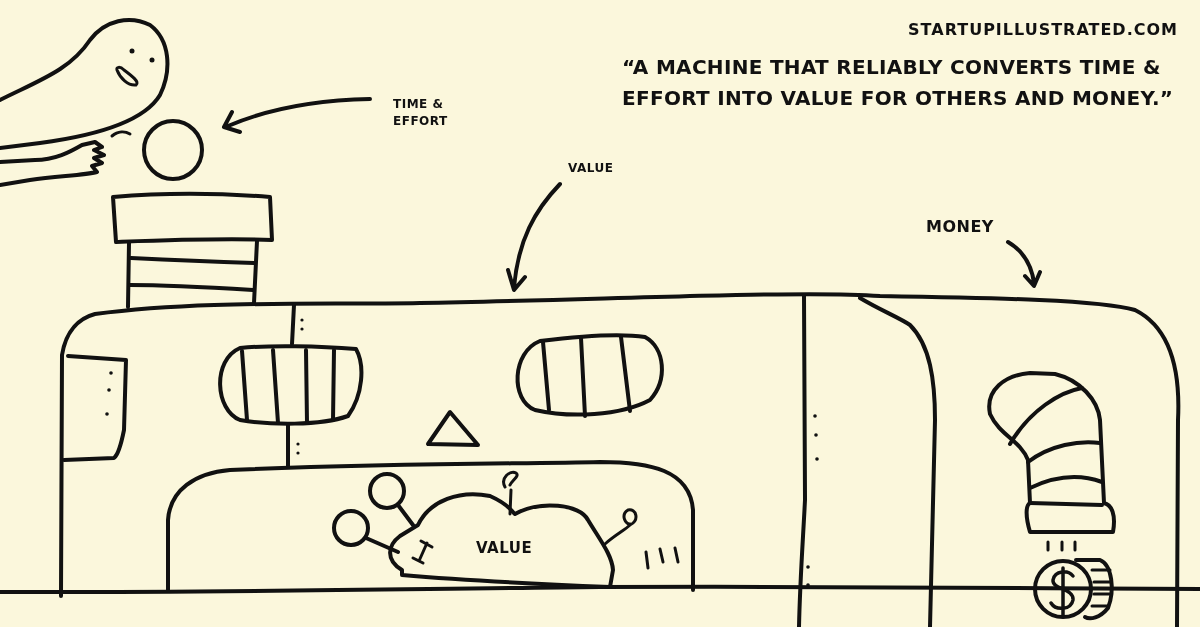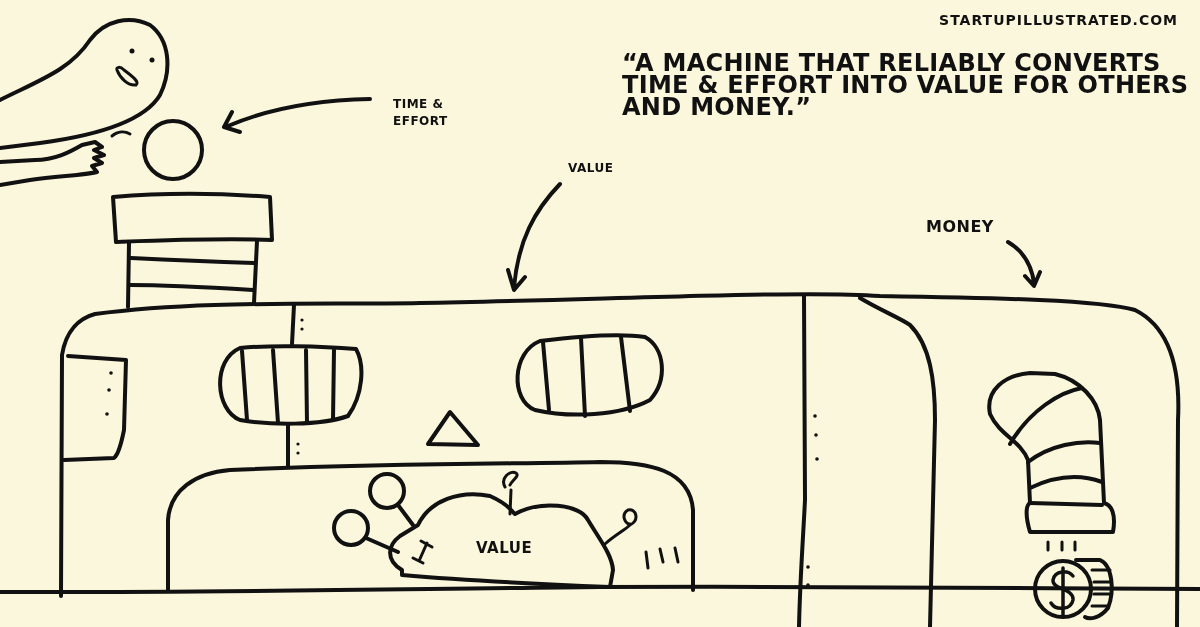--- a/index.html
+++ b/index.html
@@ -8,22 +8,22 @@
       background: #fbf7dc;
       position: relative;
       font-family: "DejaVu Sans", sans-serif;
     }
     .canvas { position: absolute; left: 0; top: 0; width: 1200px; height: 627px; }
     .txt {
       position: absolute; color: #111; font-weight: bold;
       text-transform: uppercase; letter-spacing: 0.5px;
       font-family: "DejaVu Sans", sans-serif;
     }
-    .site { right: 22px; top: 12px; font-size: 14px; letter-spacing: 1px; text-align: center; }
-    .quote { left: 622px; top: 52px; font-size: 24px; line-height: 22px; width: 570px; letter-spacing: 0.3px; }
+    .site { right: 22px; top: 20px; font-size: 16px; letter-spacing: 1px; text-align: center; }
+    .quote { left: 622px; top: 52px; font-size: 20px; line-height: 31px; width: 570px; letter-spacing: 0.3px; }
     .lbl-time { left: 393px; top: 96px; font-size: 12px; line-height: 17px; font-weight: bold; }
     .lbl-value { left: 568px; top: 161px; font-size: 12px; }
     .lbl-money { left: 926px; top: 217px; font-size: 16px; }
     .lbl-pile { left: 476px; top: 539px; font-size: 15px; }
   </style>
 </head>
 <body>
 
 <svg class="canvas" viewBox="0 0 1200 627" xmlns="http://www.w3.org/2000/svg" fill="none" stroke="#111" stroke-width="4" stroke-linecap="round" stroke-linejoin="round">
 

